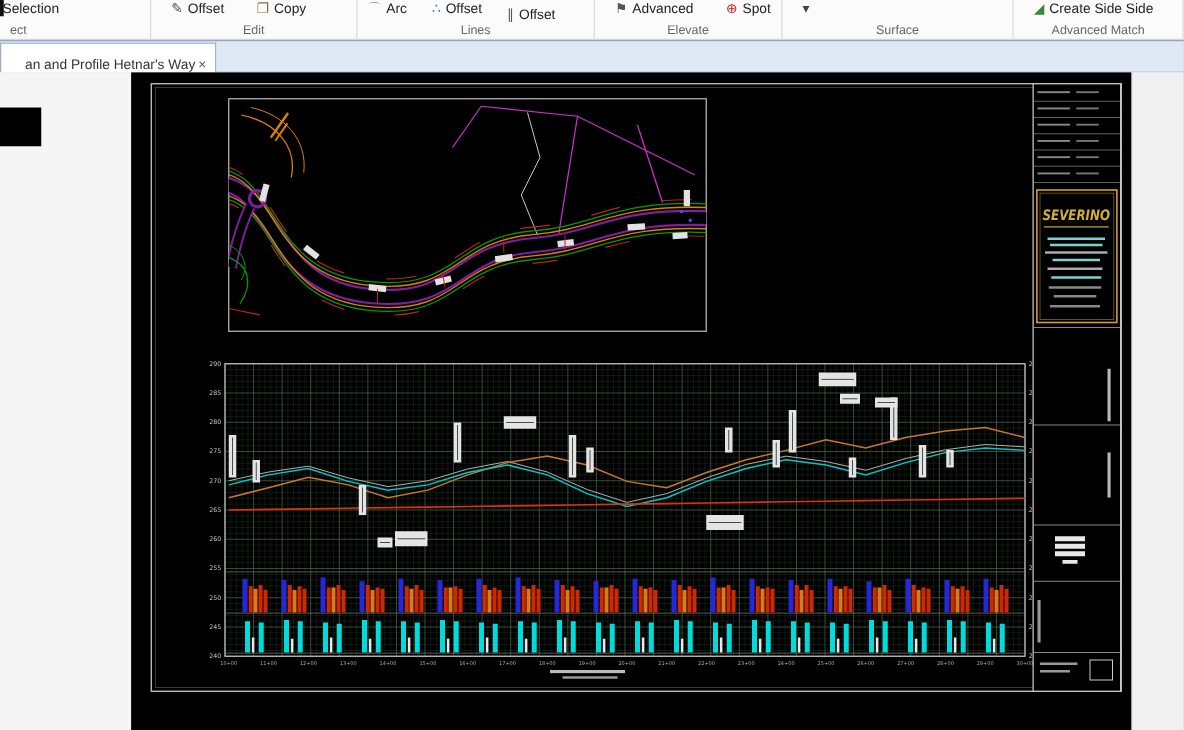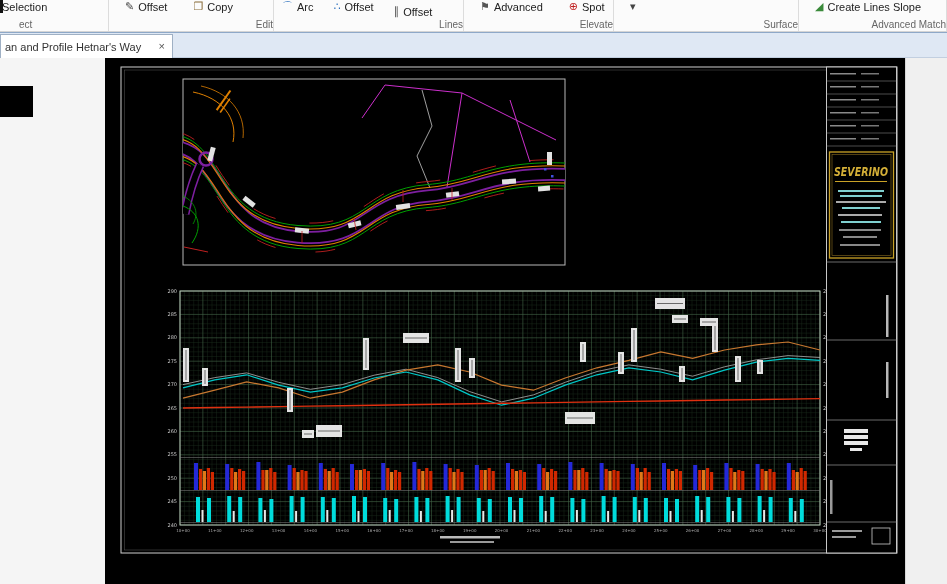--- a/index.html
+++ b/index.html
@@ -3,42 +3,42 @@
 <meta charset="utf-8">
 <style>
   html,body{margin:0;padding:0}
   body{width:947px;height:584px;overflow:hidden;position:relative;background:#fff;
        font-family:"Liberation Sans",sans-serif;}
 
   
   .ribbon{position:absolute;left:0;top:0;width:947px;height:32px;background:#fbfbfb;
           border-bottom:1px solid #d5d5d5;display:flex;box-sizing:border-box}
   .rgroup{position:relative;height:100%;border-right:1px solid #dcdcdc;box-sizing:border-box;overflow:hidden}
-  .rgroup:nth-child(1){width:109px}
+  .rgroup:nth-child(1){width:121px}
   .rgroup:nth-child(2){width:165px}
   .rgroup:nth-child(3){width:190px}
   .rgroup:nth-child(4){width:150px}
   .rgroup:nth-child(5){width:185px}
   .rgroup:nth-child(6){flex:1}
   .rrow{display:flex;align-items:center;height:17px;padding-left:16px;gap:26px;margin-top:-2px}
   .rgroup:nth-child(1) .rrow{padding-left:2px}
   .rgroup:nth-child(3) .rrow{gap:20px;padding-left:8px}
   .rbtn{display:flex;align-items:center;gap:4px;font-size:11px;color:#222;white-space:nowrap;cursor:default}
   .rbtn.shift-down{transform:translateY(5px)}
   .ricon{font-size:11px;line-height:1;font-family:"DejaVu Sans",sans-serif}
-  .rlabel{position:absolute;bottom:1px;left:0;right:0;text-align:right;font-size:10px;color:#666}
-  .rgroup:nth-child(1) .rlabel{text-align:left;padding-left:19px}
+  .rlabel{position:absolute;bottom:1px;left:0;right:0;text-align:center;font-size:10px;color:#666}
+  .rgroup:nth-child(1) .rlabel{text-align:left;padding-left:8px}
   .corner-frag{position:absolute;left:0;top:0;width:3px;height:13px;background:#111}
 
   
   .tabbar{position:absolute;left:0;top:32px;width:947px;height:26px;background:#dfe8f4;
           border-top:1px solid #8ea8c8;border-bottom:1px solid #c2cfe0;box-sizing:border-box}
   .tab{position:absolute;left:0;top:1px;height:24px;width:173px;background:#fff;
-       border:1px solid #9fb0c4;border-bottom:none;display:flex;align-items:center;
-       font-size:11px;color:#333;padding-left:4px;box-sizing:border-box;overflow:hidden}
+       border:1px solid #9fb0c4;border-bottom:none;display:flex;align-items:flex-end;
+       font-size:11px;color:#333;padding-left:19px;box-sizing:border-box;overflow:hidden}
   .tab-close{margin-left:auto;margin-right:7px;font-size:11px;color:#555;line-height:1}
 
   
   .gutter-left{position:absolute;left:0;top:58px;width:105px;height:526px;background:#f5f5f5}
   .dock-frag{position:absolute;left:0;top:86px;width:33px;height:31px;background:#000}
   .gutter-right{position:absolute;left:905px;top:58px;width:42px;height:526px;background:#f0f0f0;
                 border-left:1px solid #d8d8d8;box-sizing:border-box}
   #cad-svg{position:absolute;left:105px;top:58px;background:#000}
   svg text{font-family:"DejaVu Sans",sans-serif}
 </style>
@@ -102,21 +102,21 @@
         <div class="rbtn">
           <span class="ricon" style="color: rgb(68, 68, 68);">▾</span>
         </div>
       </div>
       <div class="rlabel">Surface</div>
     </div>
     <div class="rgroup">
       <div class="rrow">
         <div class="rbtn">
           <span class="ricon" style="color: rgb(58, 138, 58);">◢</span>
-          <span>Create Lines Slope</span>
+          <span>Create Side Side</span>
         </div>
       </div>
       <div class="rlabel">Advanced Match</div>
     </div>
   </div>
 <div class="corner-frag"></div>
 
 <div class="tabbar">
   <div class="tab">
     <span>an and Profile Hetnar's Way</span>

